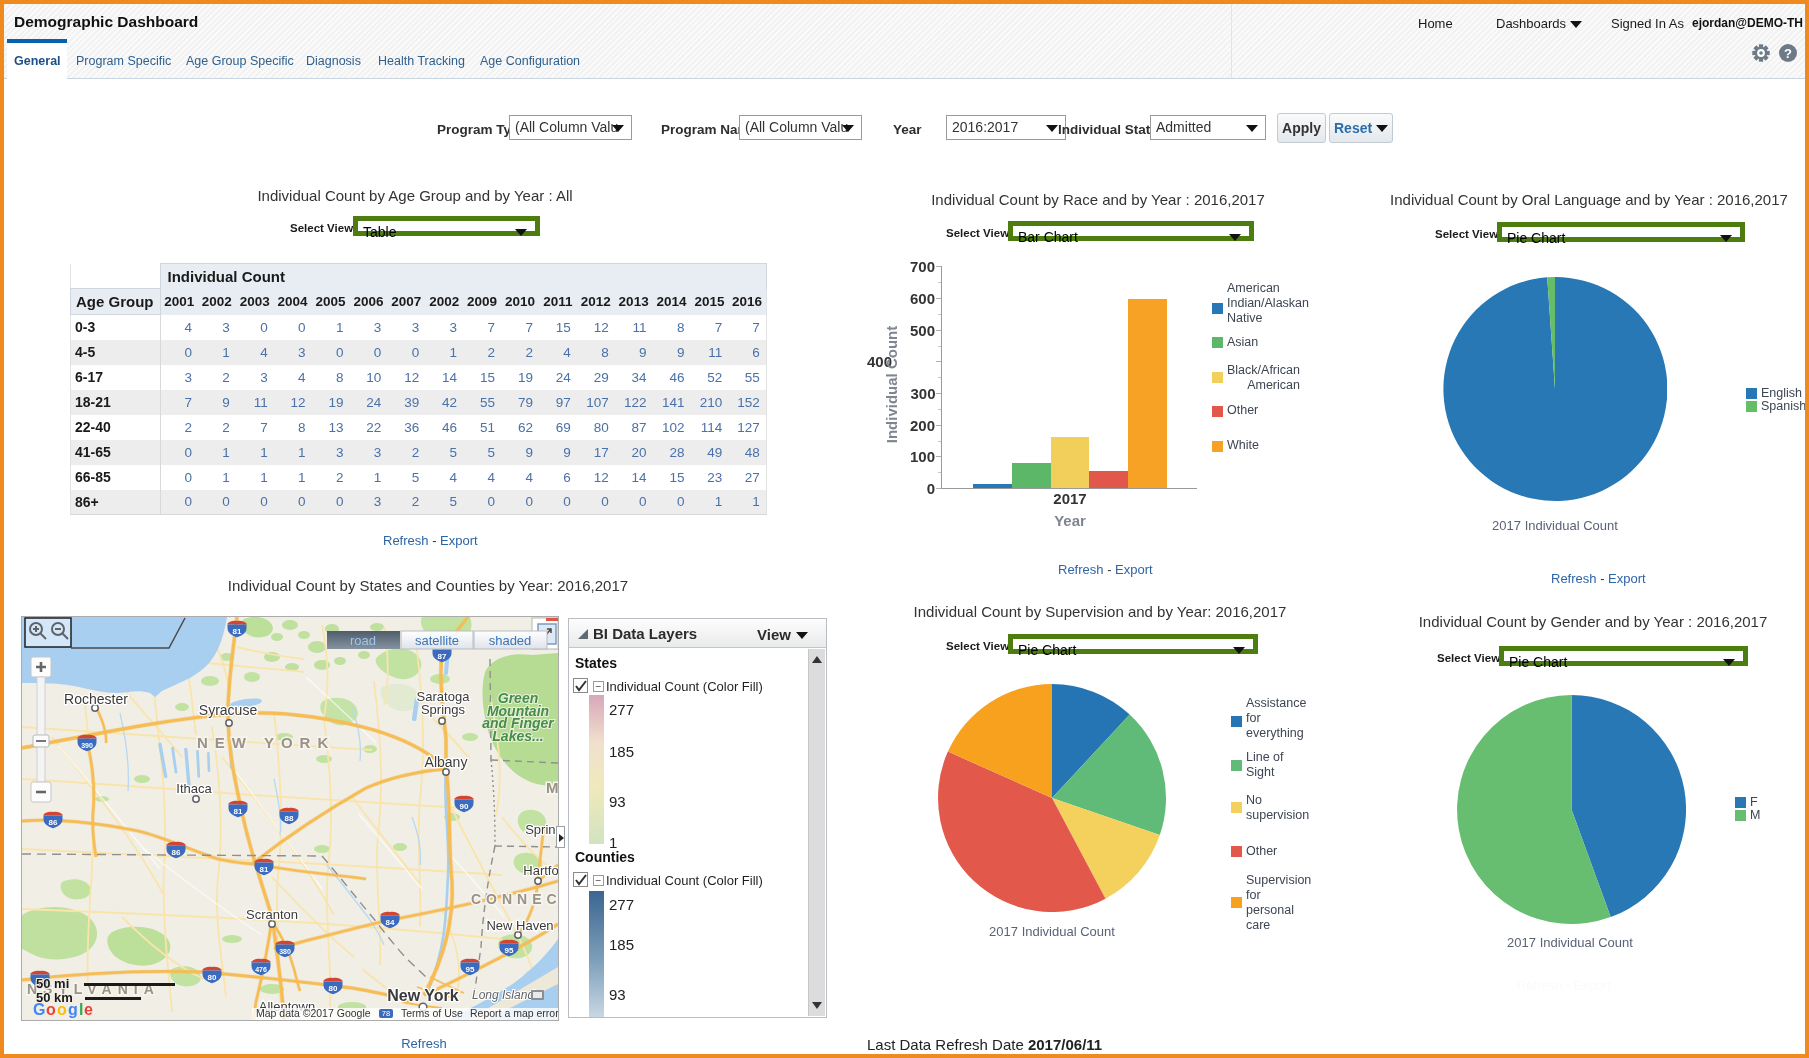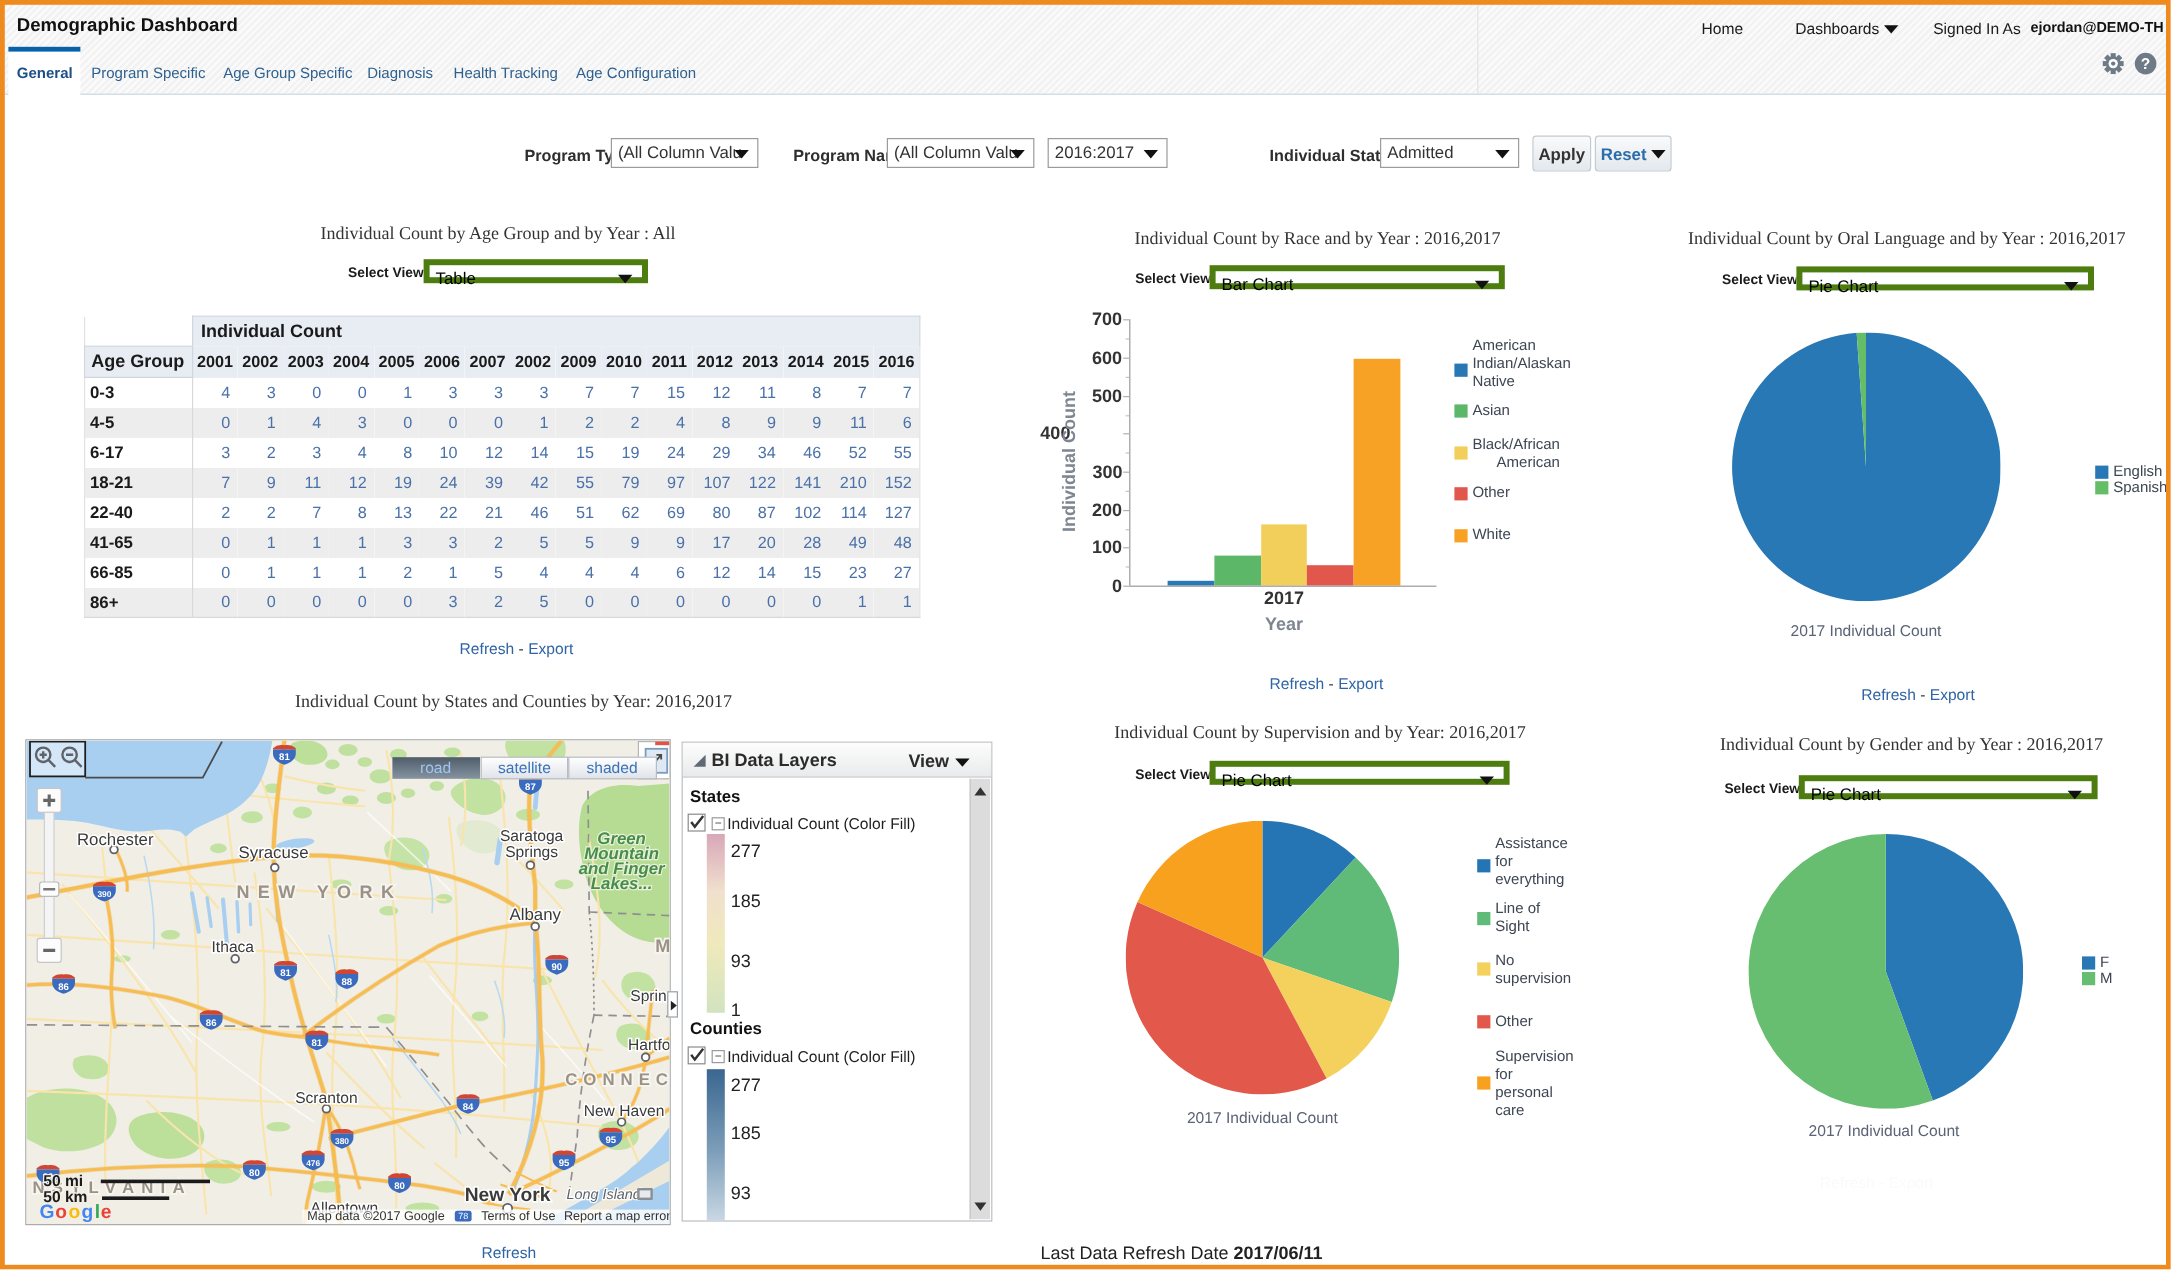--- a/index.html
+++ b/index.html
@@ -20,21 +20,21 @@
 #tabactive { position:absolute; left:7px; top:39px; width:60px; height:43px; background:#fff; border-top:4px solid #0761ab; z-index:3;}
 .tab { position:absolute; top:54px; font-size:12.5px; color:#2f618f; z-index:4; }
 .tab.on { font-weight:bold; color:#1d4f87; }
 
 .flabel { position:absolute; font-size:13.5px; font-weight:bold; color:#2e2e2e; top:122px;padding-left:20px; }
 .fbox { position:absolute; top:115px; height:25px; border:1px solid #9b9b9b; background:#fff; font-size:14px; color:#333; line-height:23px; padding-left:5px; }
 .fbox .dn { position:absolute; right:7px; top:9px; width:0; height:0; border-left:6px solid transparent; border-right:6px solid transparent; border-top:7px solid #111; }
 .btn { position:absolute; top:113px; height:30px; border:1px solid #c2cad2; border-radius:3px;
   background:linear-gradient(#f9fafb,#e3e8ed); font-size:14px; font-weight:bold; text-align:center; }
 
-.stitle { position:absolute; font-size:15px; color:#333;font-family:Liberation Serif, serif; }
+.stitle { position:absolute; font-size:15px; color:#333; }
 .svlabel { position:absolute; font-size:11.5px; font-weight:bold; color:#1a1a1a; }
 .svbox { position:absolute; height:20px; border:5px solid #4d7c0f; background:#fdfeff; font-size:14px; color:#000000; line-height:22px; padding-left:5px; }
 .svbox .dn { position:absolute; right:8px; top:8px; width:0; height:0; border-left:6px solid transparent; border-right:6px solid transparent; border-top:7px solid #111; }
 .links { position:absolute; font-size:13px; color:#2e64a5; }
 .links i { font-style:normal; color:#333; }
 
 #tbl { position:absolute; left:70px; top:263px; border-collapse:collapse; table-layout:fixed; font-size:13.5px; border-left:1px solid #e2e2e2; border-right:1px solid #e2e2e2; border-bottom:1px solid #d8d8d8; }
 #tbl td, #tbl th { height:25px; padding:0 6px 0 4px; overflow:hidden; }
 #tbl .hd { background:#e8edf4; }
 #tbl .ict { text-align:left; font-weight:bold; color:#1a1a1a; font-size:15px; padding-left:7px;}
@@ -93,21 +93,21 @@
 <div class="tab" style="left:186px;">Age Group Specific</div>
 <div class="tab" style="left:306px;">Diagnosis</div>
 <div class="tab" style="left:378px;">Health Tracking</div>
 <div class="tab" style="left:480px;">Age Configuration</div>
 
 <div class="flabel" style="left:417px;">Program Type</div>
 <div class="fbox" style="left:509px; width:123px;">(All Column Valu<span class="dn"></span></div>
 <div class="flabel" style="left:641px;">Program Name</div>
 <div class="fbox" style="left:739px; width:123px;">(All Column Valu<span class="dn"></span></div>
 <div class="flabel" style="left:873px;">Year</div>
-<div class="fbox" style="left:873px; width:100px;">2016:2017<span class="dn"></span></div>
+<div class="fbox" style="left:946px; width:120px;">2016:2017<span class="dn"></span></div>
 <div class="flabel" style="left:1038px;">Individual Status</div>
 <div class="fbox" style="left:1150px; width:116px;">Admitted<span class="dn"></span></div>
 <div class="btn" style="left:1277px; width:49px; color:#333; line-height:28px;">Apply</div>
 <div class="btn" style="left:1329px; width:64px; color:#2a6daa; line-height:28px;">Reset <span style="display:inline-block;width:0;height:0;border-left:6px solid transparent;border-right:6px solid transparent;border-top:7px solid #111;vertical-align:1px;"></span></div>
 
 <div class="stitle ctr" style="left:415px; top:187px;">Individual Count by Age Group and by Year : All</div>
 <div class="svlabel" style="left:290px; top:222px;">Select View</div>
 <div class="svbox" style="left:353px; top:216px; width:187px;">Table<span class="dn"></span></div>
 <table id="tbl">
 <colgroup>
@@ -215,21 +215,21 @@
         <td class="v">152</td>
       </tr>
 <tr>
         <td class="rl">22-40</td>
         <td class="v">2</td>
         <td class="v">2</td>
         <td class="v">7</td>
         <td class="v">8</td>
         <td class="v">13</td>
         <td class="v">22</td>
-        <td class="v">21</td>
+        <td class="v">36</td>
         <td class="v">46</td>
         <td class="v">51</td>
         <td class="v">62</td>
         <td class="v">69</td>
         <td class="v">80</td>
         <td class="v">87</td>
         <td class="v">102</td>
         <td class="v">114</td>
         <td class="v">127</td>
       </tr>

